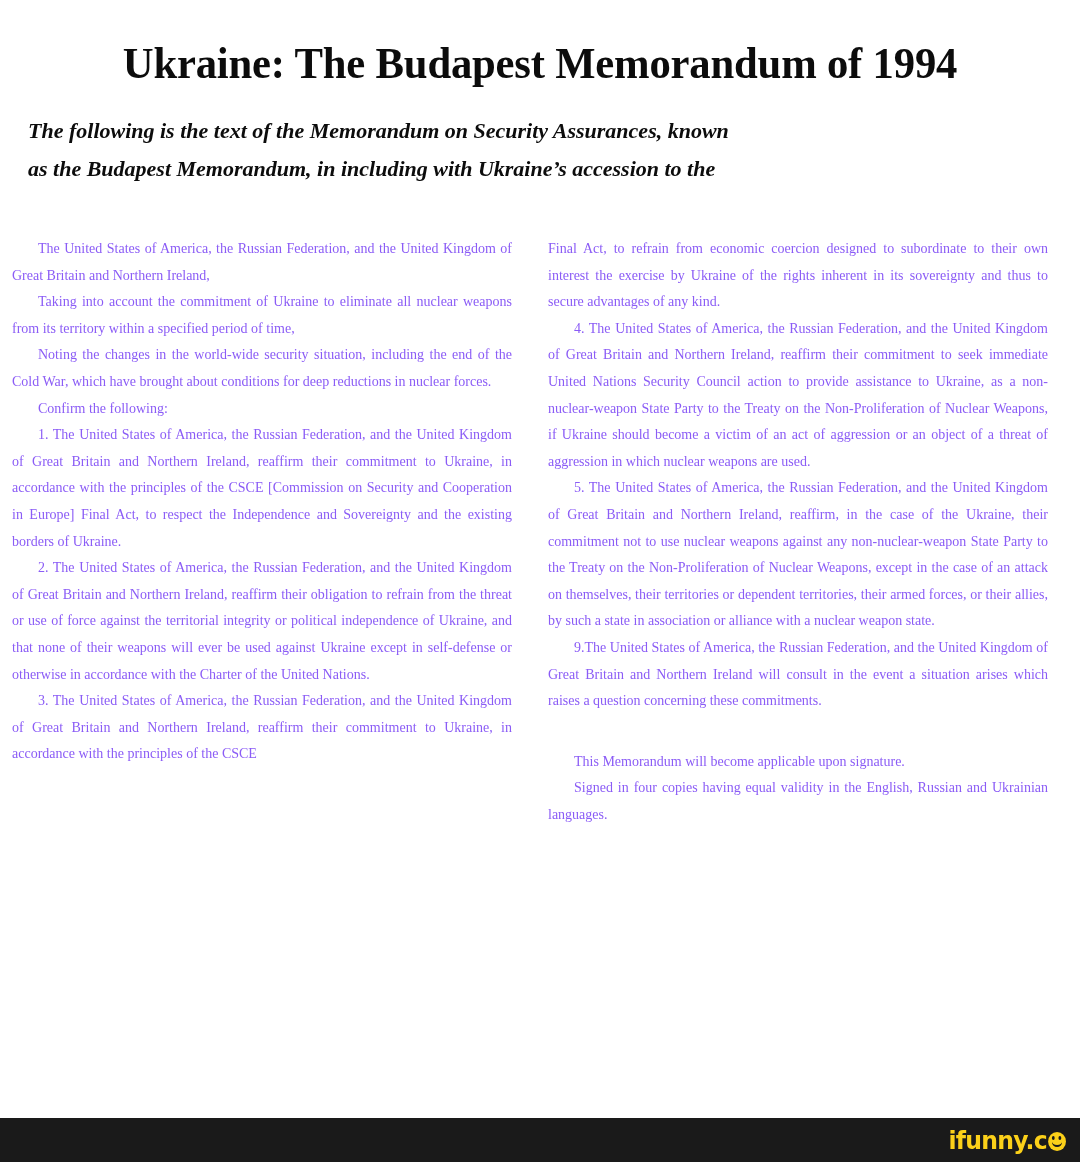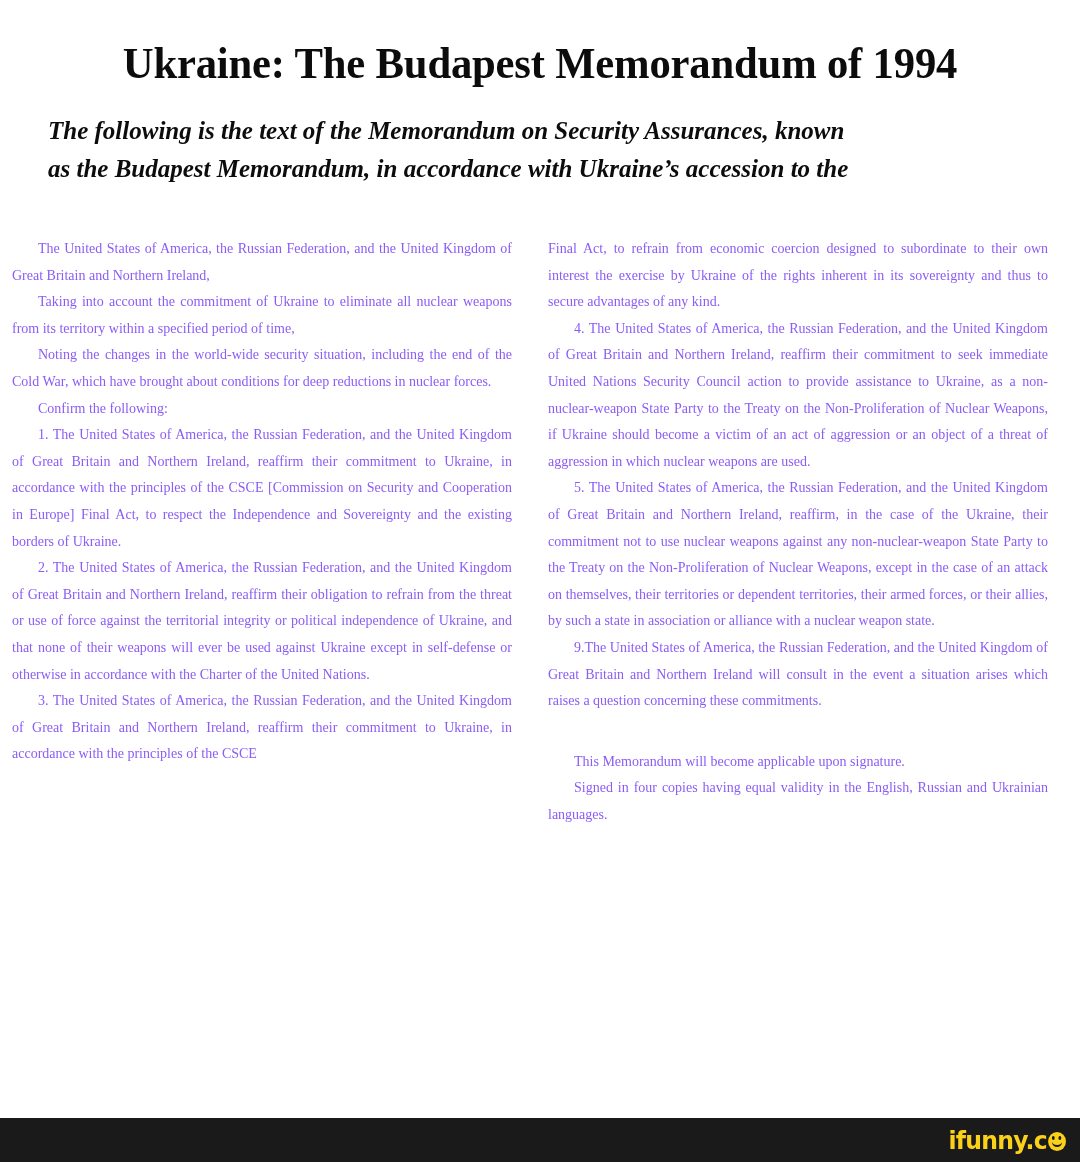--- a/index.html
+++ b/index.html
@@ -39,27 +39,27 @@
     letter-spacing: -0.2px;
     color: #0c0c0c;
     transform: scaleX(0.97);
     transform-origin: center top;
     white-space: nowrap;
   }
 
   
   .deck {
     position: absolute;
-    left: 48px;
+    left: 28px;
     right: 30px;
     top: 112px;
     font-family: "Liberation Serif", "DejaVu Serif", serif;
     font-weight: 700;
     font-style: italic;
-    font-size: 25px;
+    font-size: 22px;
     line-height: 38px;
     color: #0c0c0c;
     text-align: left;
   }
   .deck .deck-line {
     display: block;
     white-space: nowrap;
   }
 
   
@@ -150,21 +150,21 @@
 </style>
 </head>
 <body>
 
 <div class="page">
 
   <h1 class="headline">Ukraine: The Budapest Memorandum of 1994</h1>
 
   <div class="deck">
     <span class="deck-line">The following is the text of the Memorandum on Security Assurances, known</span>
-    <span class="deck-line">as the Budapest Memorandum, in accordance with Ukraine’s accession to the</span>
+    <span class="deck-line">as the Budapest Memorandum, in including with Ukraine’s accession to the</span>
   </div>
 
   <div class="columns">
 
     <div class="col col-left">
       <p class="para">The United States of America, the Russian Federation, and the United Kingdom of Great Britain and Northern Ireland,</p>
       <p class="para">Taking into account the commitment of Ukraine to eliminate all nuclear weapons from its territory within a specified period of time,</p>
       <p class="para">Noting the changes in the world-wide security situation, including the end of the Cold War, which have brought about conditions for deep reductions in nuclear forces.</p>
       <p class="para">Confirm the following:</p>
       <p class="para">1. The United States of America, the Russian Federation, and the United Kingdom of Great Britain and Northern Ireland, reaffirm their commitment to Ukraine, in accordance with the principles of the CSCE [Commission on Security and Cooperation in Europe] Final Act, to respect the Independence and Sovereignty and the existing borders of Ukraine.</p>

